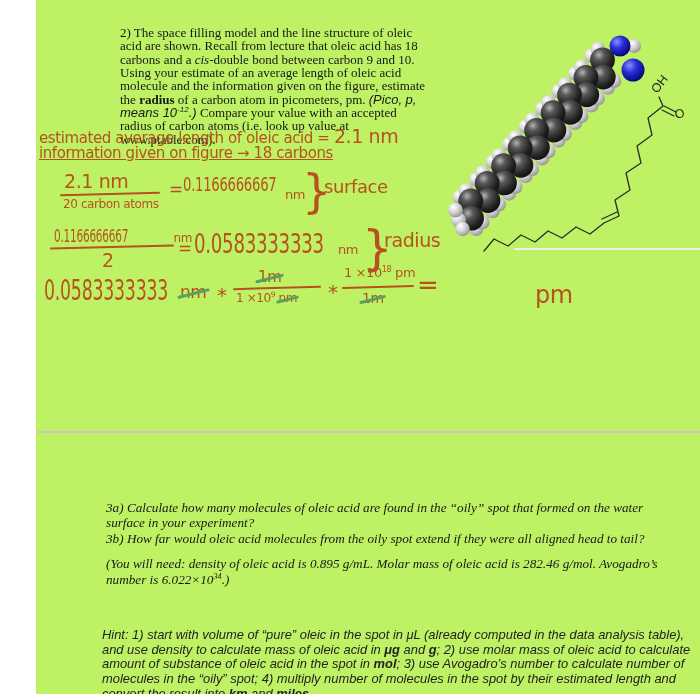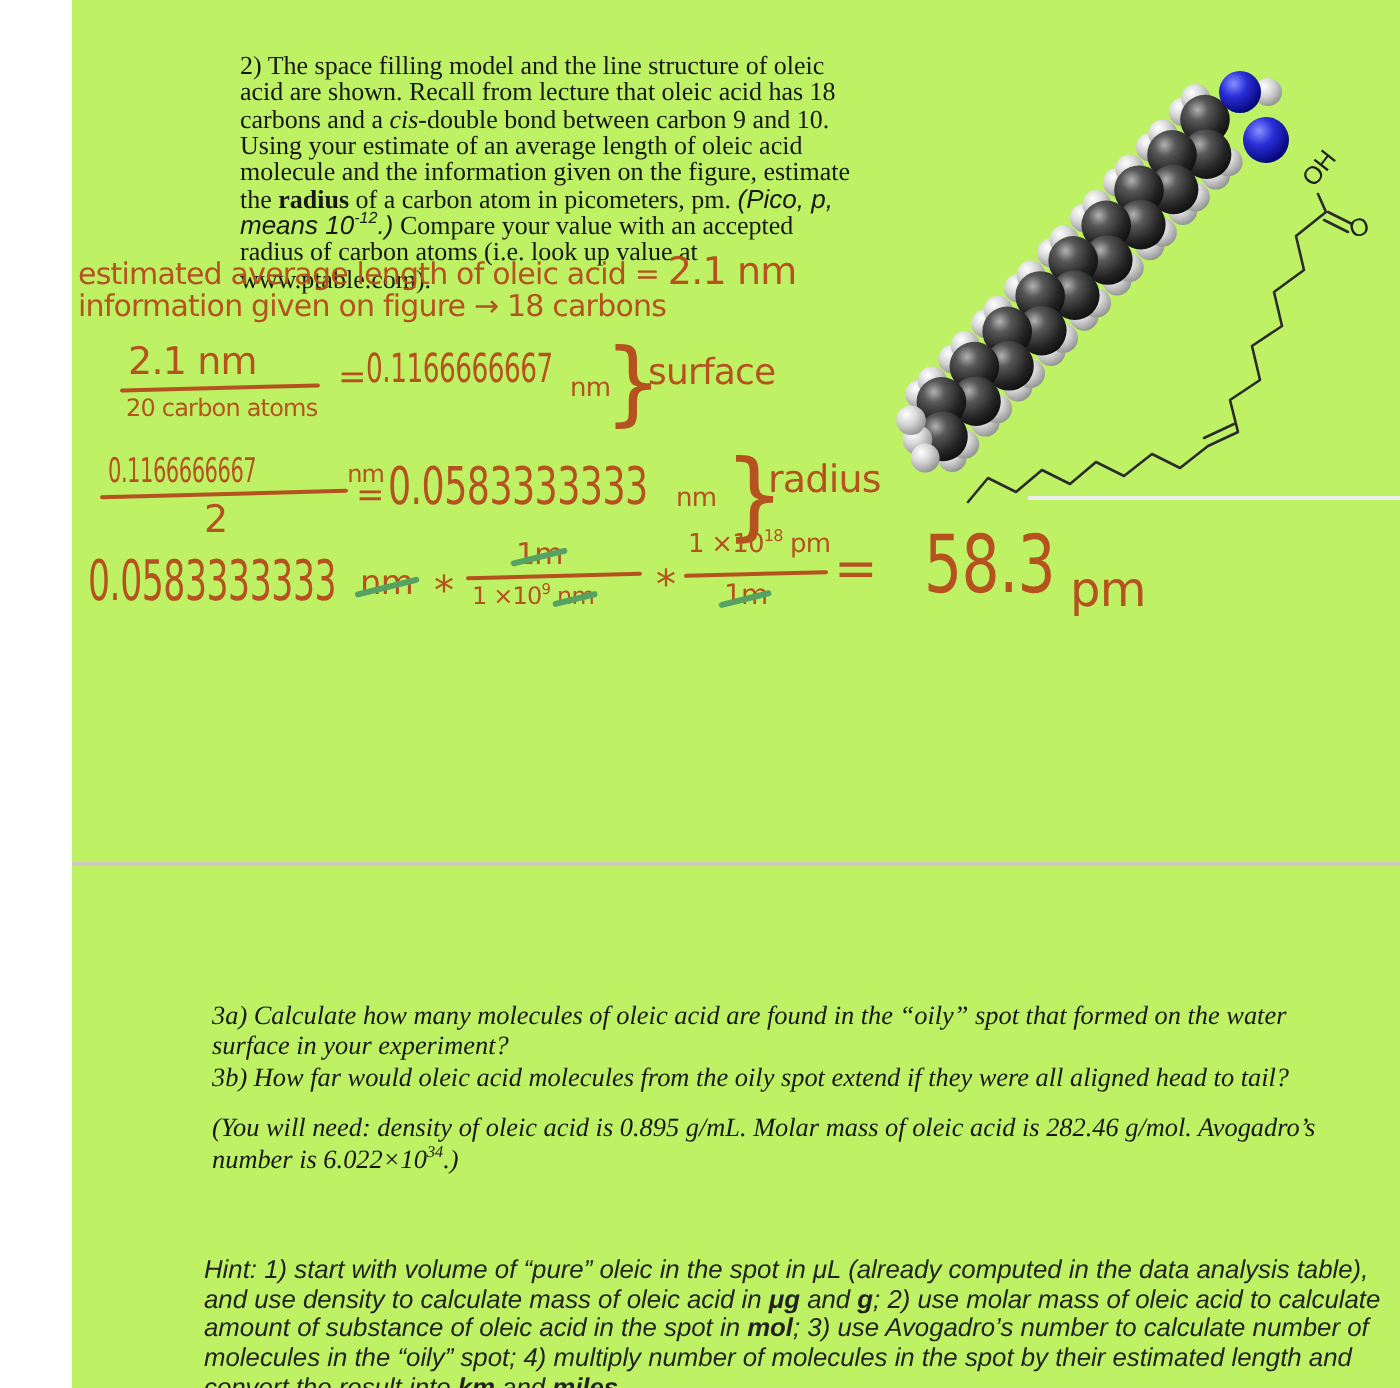--- a/index.html
+++ b/index.html
@@ -133,21 +133,21 @@
         <circle cx="426.6" cy="229.0" r="7.2" fill="url(#gH)"></circle>
         <circle cx="598.0" cy="46.0" r="7" fill="url(#gH)"></circle>
         <circle cx="584.0" cy="46.0" r="10.5" fill="url(#gO)"></circle>
         <circle cx="597.0" cy="70.0" r="11.5" fill="url(#gO)"></circle>
       </g>
   </svg>
 
   <div class="abs hw" style="left:3px;top:125px;font-size:15px;">
     <span>estimated average length of oleic acid = </span><span style="font-size:19px;">2.1 nm</span>
   </div>
-  <div class="abs hw" style="left:3px;top:144px;font-size:15px;">
+  <div class="abs hw" style="left:3px;top:144px;font-size:15px;text-decoration:underline;">
     <span>information given on figure → 18 carbons</span>
   </div>
 
   <div class="abs hw" style="left:28px;top:170px;font-size:19px;"><span>2.1 nm</span></div>
   <div class="bar" style="left:24px;top:193px;width:100px;"></div>
   <div class="abs hw" style="left:27px;top:197px;font-size:12px;"><span>20 carbon atoms</span></div>
   <div class="abs hw" style="left:133px;top:179px;font-size:17px;"><span>=</span></div>
   <div class="abs hw hwbox" style="left:147px;top:172px;width:101px;font-size:20px;"><span class="sqz" style="transform:scaleX(0.66);">0.1166666667</span></div>
   <div class="abs hw" style="left:249px;top:187px;font-size:13px;"><span>nm</span></div>
   <div class="abs hw brace" style="left:266px;top:168px;font-size:46px;"><span>}</span></div>
@@ -166,21 +166,20 @@
   <div class="abs hw" style="left:144px;top:282px;font-size:17px;"><span class="cancel">nm</span></div>
   <div class="abs hw" style="left:181px;top:283px;font-size:20px;"><span>*</span></div>
   <div class="abs hw" style="left:222px;top:268px;font-size:15px;"><span class="cancel">1m</span></div>
   <div class="bar" style="left:197px;top:287px;width:88px;"></div>
   <div class="abs hw" style="left:200px;top:291px;font-size:12px;"><span>1 ×10</span><sup>9</sup>&nbsp;<span class="cancel">nm</span></div>
   <div class="abs hw" style="left:292px;top:280px;font-size:20px;"><span>*</span></div>
   <div class="abs hw" style="left:308px;top:265px;font-size:13px;"><span>1 ×10</span><sup>18</sup>&nbsp;<span>pm</span></div>
   <div class="bar" style="left:306px;top:286px;width:72px;"></div>
   <div class="abs hw" style="left:326px;top:290px;font-size:14px;"><span class="cancel">1m</span></div>
   <div class="abs hw" style="left:381px;top:270px;font-size:26px;"><span>=</span></div>
-  <div class="abs hw hwbox" style="left:426px;top:260px;width:68px;font-size:40px;"><span class="sqz" style="transform:scaleX(0.75);">58.3</span></div>
   <div class="abs hw" style="left:499px;top:281px;font-size:24px;"><span>pm</span></div>
 
   <div class="abs divider"></div>
 
   <div class="abs serif q3">
     <p>3a) Calculate how many molecules of oleic acid are found in the “oily” spot that formed on the water surface in your experiment?</p>
     <p>3b) How far would oleic acid molecules from the oily spot extend if they were all aligned head to tail?</p>
     <p class="gap"><span>(You will need: density of oleic acid is 0.895 g/mL. Molar mass of oleic acid is 282.46 g/mol. Avogadro’s number is 6.022×10</span><sup>34</sup><span>.)</span></p>
   </div>
 

